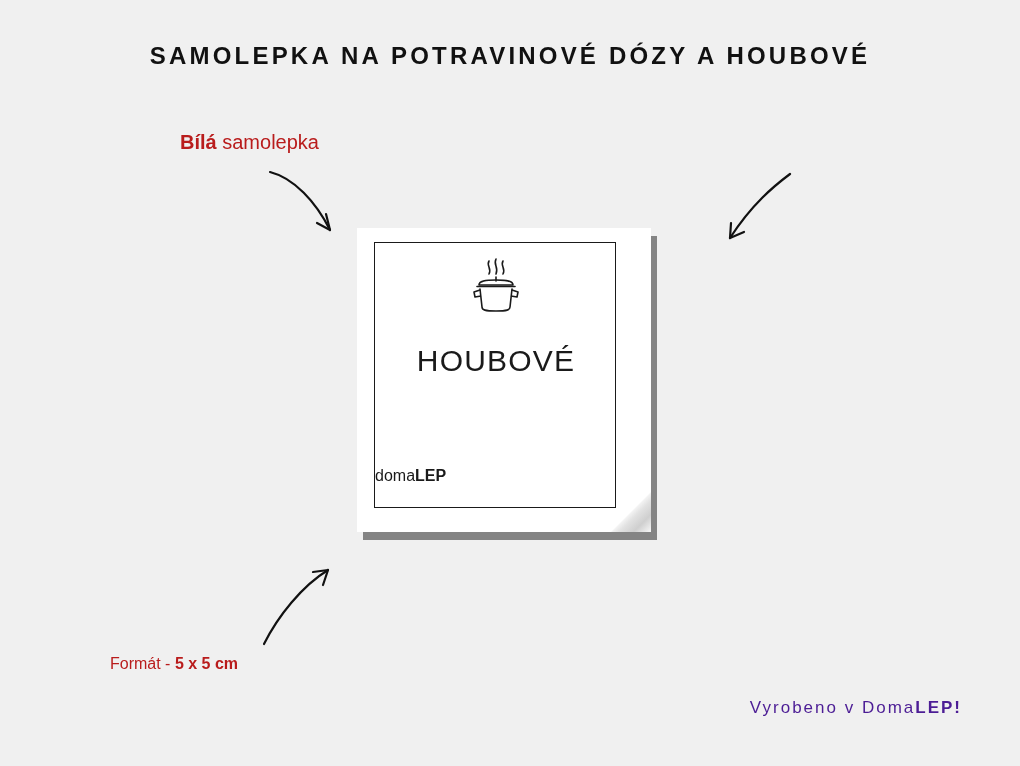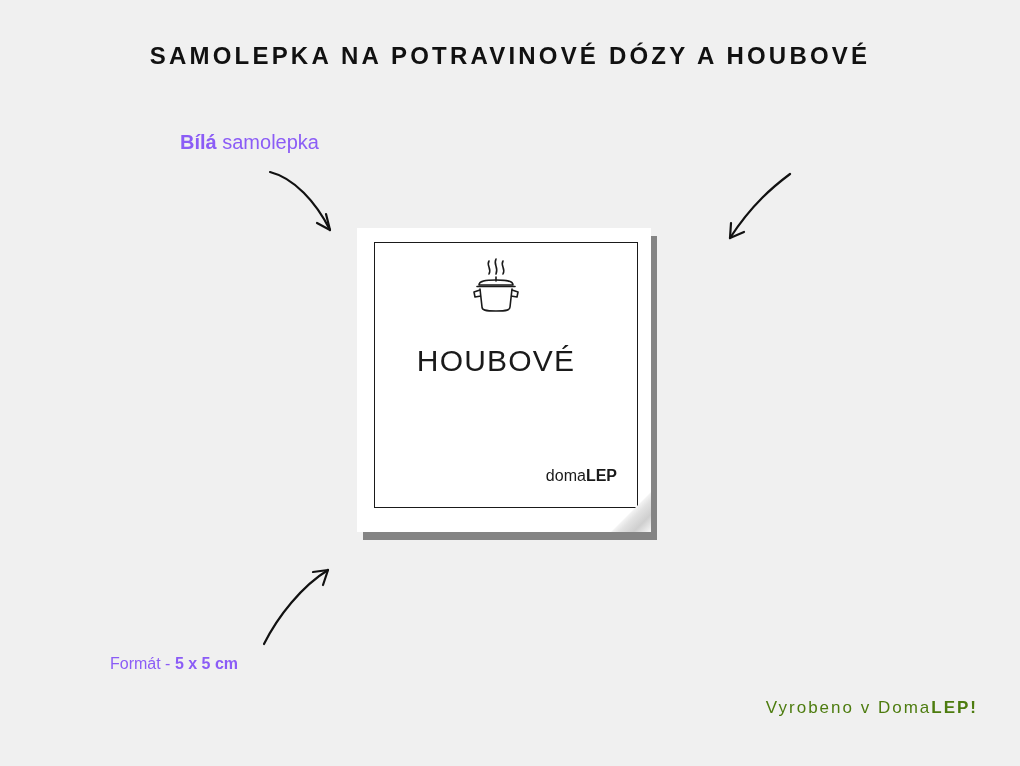--- a/index.html
+++ b/index.html
@@ -32,21 +32,21 @@
     font-size: 24px;
     font-weight: bold;
     letter-spacing: 3.2px;
     color: #111;
   }
 
   
   .annot {
     position: absolute;
     font-size: 20px;
-    color: #8b5cf6;
+    color: #b91c1c;
     white-space: nowrap;
   }
   .annot .b { font-weight: bold; }
   .annot .n { font-weight: normal; }
 
   #annot-white { top: 131px; left: 180px; }
   #annot-font  { top: 131px; left: 622px; }
   #annot-size  { top: 655px; left: 110px; font-size: 16px; }
 
   
@@ -89,21 +89,21 @@
     width: 40px;
     height: 40px;
     background: linear-gradient(135deg, #ffffff 0%, #ffffff 45%, #e2e2e2 60%, #cfcfcf 78%, #f7f7f7 100%);
     clip-path: polygon(100% 0, 100% 100%, 0 100%);
   }
 
   .sticker-frame {
     position: absolute;
     left: 17px;
     top: 14px;
-    width: 264px;
+    width: 242px;
     height: 266px;
     border: 1.5px solid #1a1a1a;
     box-sizing: border-box;
   }
 
   .pot-icon {
     position: absolute;
     left: 0;
     top: 14px;
     width: 242px;
@@ -122,35 +122,35 @@
     letter-spacing: 1.2px;
     font-weight: 400;
     color: #1a1a1a;
   }
 
   .sticker-brand {
     position: absolute;
     left: 0;
     bottom: 22px;
     width: 242px;
-    text-align: right;
+    text-align: left;
     font-size: 16px;
     color: #1a1a1a;
   }
   .sticker-brand .light { font-weight: 400; }
   .sticker-brand .bold { font-weight: bold; }
 
   
   .footer {
     position: absolute;
-    right: 42px;
+    right: 58px;
     bottom: 48px;
     font-size: 17px;
     letter-spacing: 2px;
-    color: #4d7c0f;
+    color: #4c1d95;
     margin-top: 46px;
   }
   .footer .bold { font-weight: bold; }
 </style>
 </head>
 <body>
 
 <div class="page">
 
   <div class="main-title">SAMOLEPKA NA POTRAVINOVÉ DÓZY A HOUBOVÉ</div>

